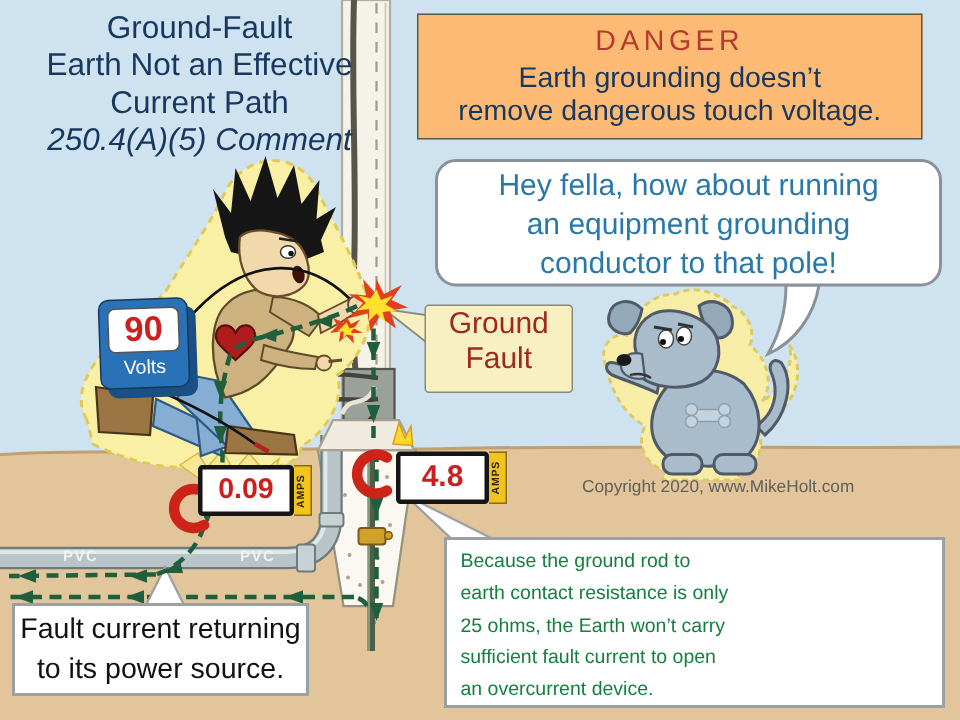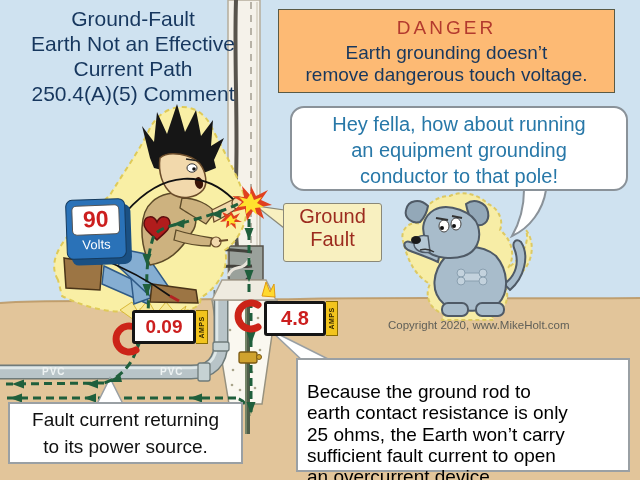--- a/index.html
+++ b/index.html
@@ -2,21 +2,21 @@
 <html><head>
 <meta charset="utf-8">
 <style>
   html,body{margin:0;padding:0;background:#9fb3c4;}
   .stage{position:relative;width:640px;height:480px;background:#cfe2f0;overflow:hidden;
          font-family:"Liberation Sans",sans-serif;}
   svg.art{position:absolute;left:0;top:0;}
 
   .title{position:absolute;left:2px;top:6px;width:262px;text-align:center;
          color:#17375e;font-size:21px;line-height:25px;}
-  .title .it{}
+  .title .it{font-style:italic;}
 
   .danger{position:absolute;left:278px;top:9px;width:337px;height:84px;background:#fdba74;
           border:1.5px solid #5a5a45;text-align:center;box-sizing:border-box;padding-top:7px;}
   .danger-heading{color:#b33a2e;font-size:19px;letter-spacing:3px;margin-bottom:3px;}
   .danger-line{color:#17375e;font-size:19px;line-height:22px;}
 
   .speech{position:absolute;left:290px;top:106px;width:338px;height:85px;background:#fff;
           border:2px solid #8a9299;border-radius:14px;box-sizing:border-box;text-align:center;
           color:#2878a8;font-size:20px;line-height:26px;padding-top:3px;}
 
@@ -39,23 +39,23 @@
                align-items:center;justify-content:center;width:11px;}
   .clamp-strip span{transform:rotate(-90deg);font-size:7px;font-weight:bold;color:#2e2300;
                     letter-spacing:.5px;}
   .cm48 .clamp-display{width:56px;height:29px;font-size:20px;}
   .cm009 .clamp-display{width:58px;height:28px;font-size:19px;}
 
   .pvc{position:absolute;color:#eef3f3;font-size:10px;font-weight:bold;letter-spacing:1px;}
   .copyright{position:absolute;left:388px;top:319px;font-size:11.5px;color:#5f5f58;}
 
   .explanation{position:absolute;left:296px;top:358px;width:334px;height:114px;background:#fff;
-               border:2px solid #9aa0a4;box-sizing:border-box;padding:21px 9px;
-               font-size:19px;line-height:21.3px;color:#000000;}
-  .faultbox{position:absolute;left:8px;top:402px;width:235px;height:62px;background:#fff;
+               border:2px solid #9aa0a4;box-sizing:border-box;padding:3px 9px;
+               font-size:13px;line-height:21.3px;color:#15803d;}
+  .faultbox{position:absolute;left:8px;top:402px;width:198px;height:62px;background:#fff;
             border:2px solid #9aa0a4;box-sizing:border-box;text-align:center;font-size:19px;
             line-height:27px;color:#111;padding-top:2px;}
 </style>
 </head>
 <body>
 
 <div class="stage">
 
 <svg class="art" width="640" height="480" viewBox="0 0 640 480">
 

